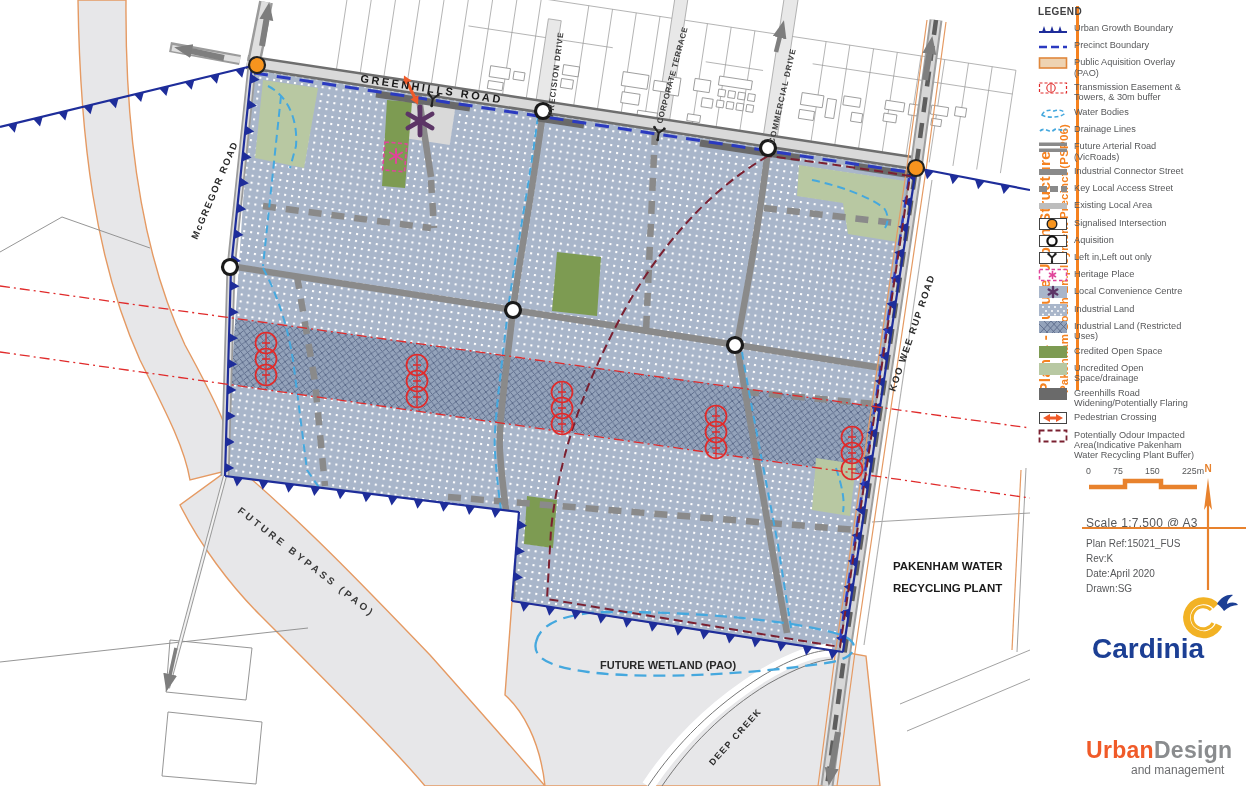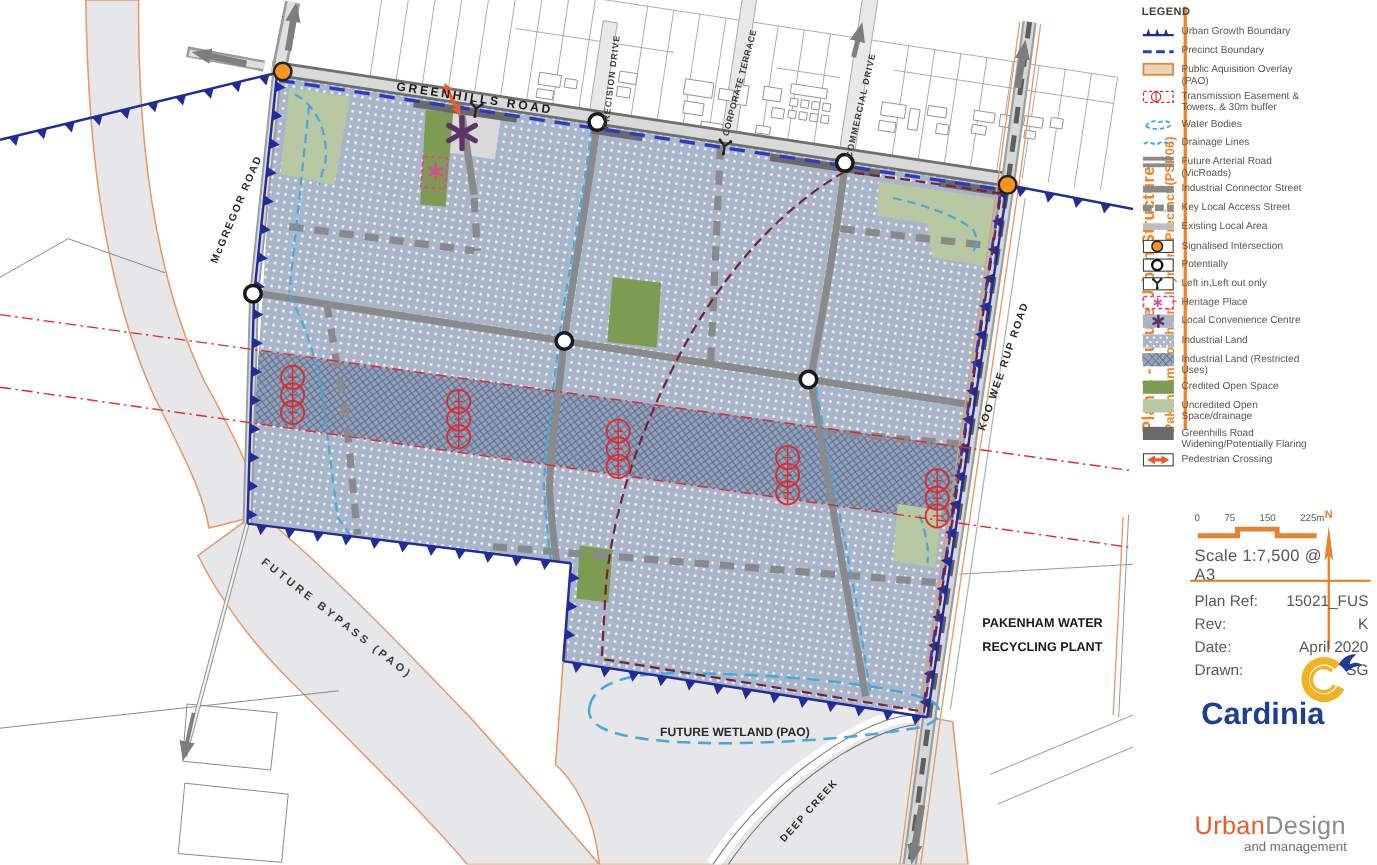--- a/index.html
+++ b/index.html
@@ -13,31 +13,31 @@
   
   #legend{position:absolute;left:1038px;top:6px;width:162px}
   #legend h4{margin:0 0 5px 0;font-size:10px;color:#3f3f41;letter-spacing:.4px}
   .lg-row{display:flex;gap:6px;margin-bottom:3.2px;align-items:flex-start}
   .lg-sw{flex:0 0 30px}
   .lg-sw svg{width:30px;height:14px;display:block}
   .lg-tx{font-size:9.2px;line-height:1.12;color:#57585a;padding-top:1px}
   
   #scaleblock{position:absolute;left:1086px;top:466px;width:128px}
   #scale-ticks{display:flex;justify-content:space-between;width:118px;font-size:8.8px;color:#57585a;margin-bottom:1px}
-  #scale-caption{font-size:15px;color:#57585a;margin-top:1px;letter-spacing:.3px}
+  #scale-caption{font-size:12px;color:#57585a;margin-top:21px;letter-spacing:.3px}
   #north{position:absolute;left:1196px;top:458px;width:24px;text-align:center}
   #north span{font-size:10px;font-weight:bold;color:#e8822d}
   #block-rule{position:absolute;left:1082px;top:527px;width:164px;height:2px;background:#e8822d}
   
   #planref{position:absolute;left:1086px;top:536px;width:158px}
-  .pr-row{display:flex;justify-content:space-between;font-size:14px;color:#57585a;line-height:1.5}
+  .pr-row{display:flex;font-size:10px;color:#57585a;line-height:1.5}
   .pr-val{text-align:right}
   
   #cardinia{position:absolute;left:1090px;top:592px}
-  #ud{position:absolute;left:1086px;top:737px;font-size:23px;font-weight:normal;letter-spacing:.3px}
+  #ud{position:absolute;left:1086px;top:737px;font-size:23px;font-weight:bold;letter-spacing:.3px}
   #ud1{color:#f05a28}#ud2{color:#8a8c8e}
   #ud3{position:absolute;left:1131px;top:763px;font-size:12px;color:#6d6e70}
 </style>
 </head>
 <body>
 
 <div id="map-panel">
 <svg id="plan-svg" width="1030" height="786" viewBox="0 0 1030 786">
   <defs>
     <pattern id="pDots" width="7" height="7" patternUnits="userSpaceOnUse" patternTransform="rotate(8.6)">
@@ -506,21 +506,21 @@
         </span>
         <span class="lg-tx">Signalised Intersection</span>
       </div>
       <div class="lg-row">
         <span class="lg-sw">
           <svg viewBox="0 0 30 14">
             <rect x="1.5" y="1.5" width="27" height="11" fill="#fff" stroke="#444" stroke-width="1"></rect>
             <circle cx="14" cy="7" r="4.6" fill="#fff" stroke="#111" stroke-width="2.2"></circle>
           </svg>
         </span>
-        <span class="lg-tx">Potentially</span>
+        <span class="lg-tx">Aquisition</span>
       </div>
       <div class="lg-row">
         <span class="lg-sw">
           <svg viewBox="0 0 30 14">
             <rect x="1.5" y="1.5" width="27" height="11" fill="#fff" stroke="#444" stroke-width="1"></rect>
             <path d="M14,11 L14,6.5 M14,6.5 L10.5,3 M14,6.5 L17.5,3" stroke="#222" stroke-width="1.8" fill="none"></path>
             <circle cx="10.5" cy="3" r="1.2" fill="#222"></circle>
             <circle cx="17.5" cy="3" r="1.2" fill="#222"></circle>
             <circle cx="14" cy="11" r="1.2" fill="#222"></circle>
           </svg>
@@ -610,20 +610,28 @@
       </div>
       <div class="lg-row">
         <span class="lg-sw">
           <svg viewBox="0 0 30 14">
             <rect x="1.5" y="1.5" width="27" height="11" fill="#fff" stroke="#444" stroke-width="1"></rect>
             <line x1="11" y1="7" x2="19" y2="7" stroke="#f05a28" stroke-width="3"></line>
             <path d="M5,7 L12,3 L12,11 Z M25,7 L18,3 L18,11 Z" fill="#f05a28"></path>
           </svg>
         </span>
         <span class="lg-tx">Pedestrian Crossing</span>
+      </div>
+      <div class="lg-row">
+        <span class="lg-sw">
+          <svg viewBox="0 0 30 14">
+            <rect x="1.5" y="1.5" width="27" height="11" fill="#fff" stroke="#7a2030" stroke-width="1.8" stroke-dasharray="5 3"></rect>
+          </svg>
+        </span>
+        <span class="lg-tx">Potentially Odour Impacted Area(Indicative Pakenham Water Recycling Plant Buffer)</span>
       </div>
     </div>
 </div>
 
 <div id="scaleblock">
   <div id="scale-ticks">
     <span>0</span>
     <span>75</span>
     <span>150</span>
     <span>225m</span>

